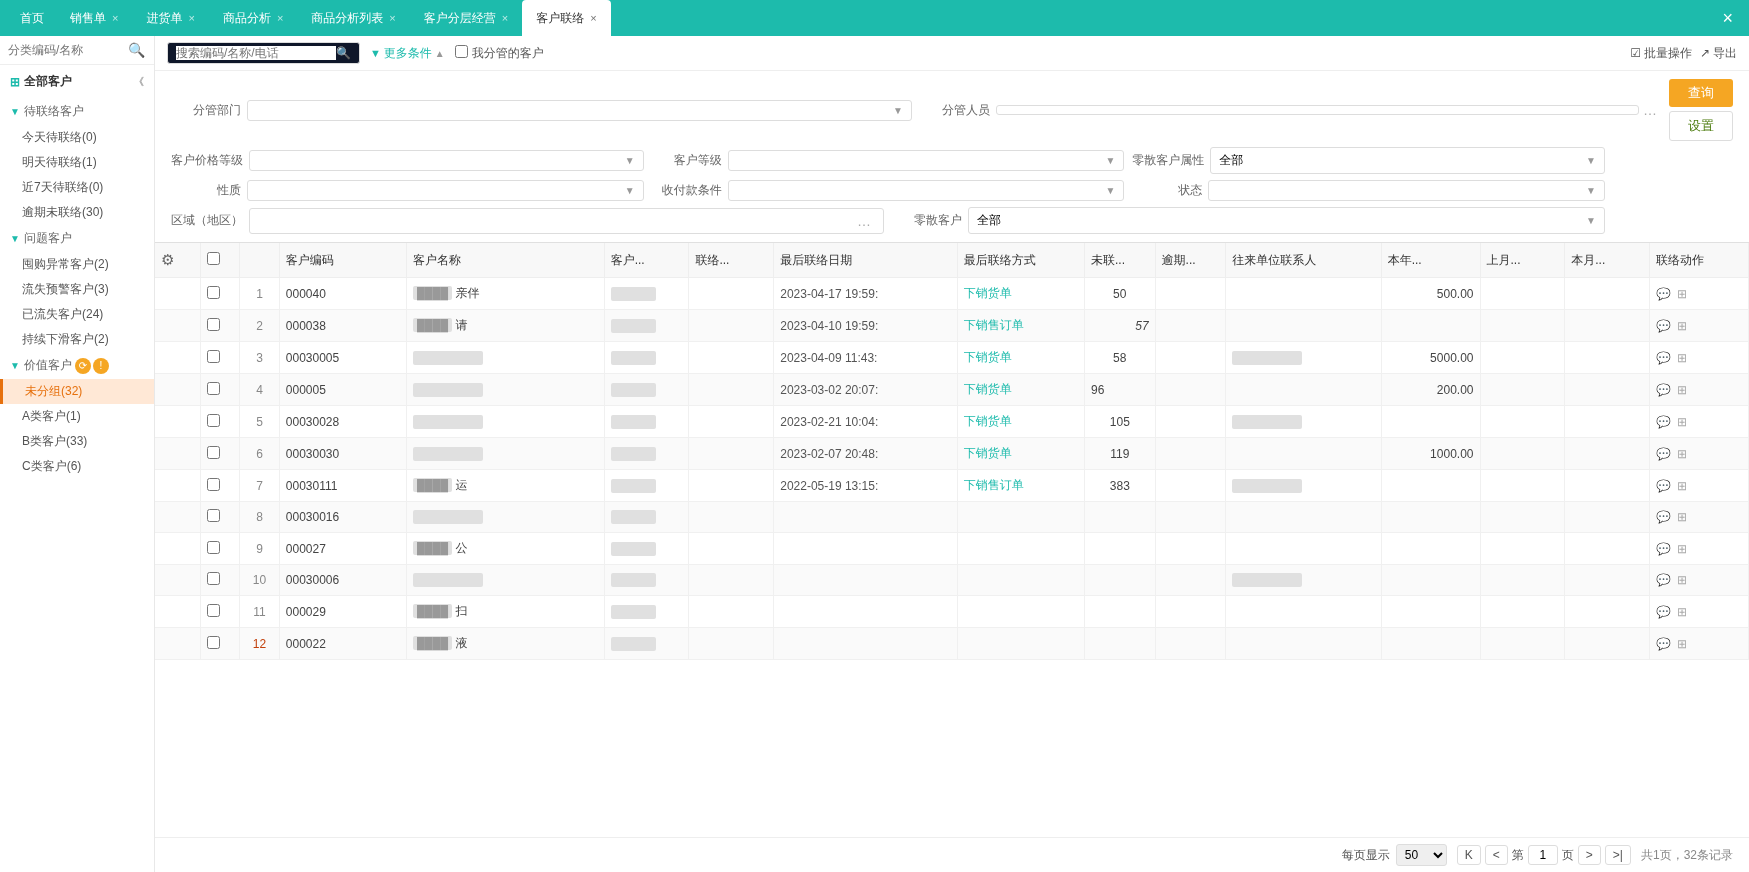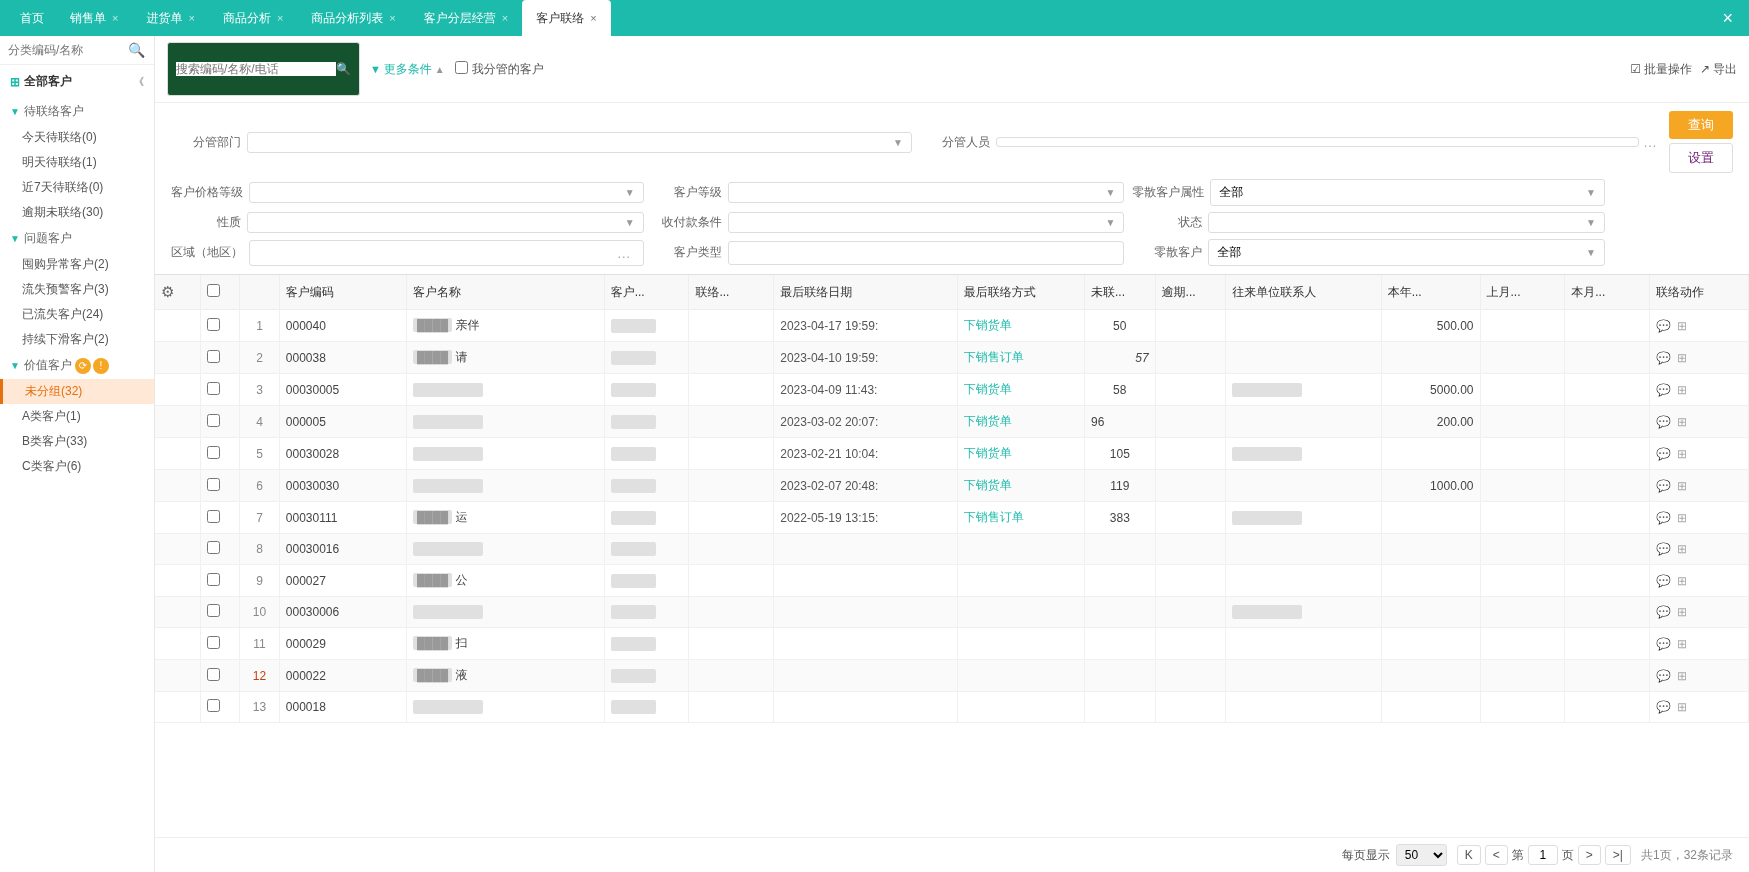--- a/index.html
+++ b/index.html
@@ -135,22 +135,22 @@
       padding: 6px 12px;
       background: #fff;
       border-bottom: 1px solid #eee;
       gap: 10px;
     }
     .filter-search-box {
       display: flex;
       align-items: center;
       border: 1px solid #ddd;
       border-radius: 3px;
-      padding: 19px 8px;
-      background: #14532d;
+      padding: 3px 8px;
+      background: #0f172a;
     }
     .filter-search-box input {
       border: none;
       outline: none;
       font-size: 12px;
       width: 160px;
       color: #999;
     }
     .filter-more {
       color: #1dbbac;
@@ -239,21 +239,21 @@
       background: #f5a623;
       color: #fff;
       border: none;
       border-radius: 3px;
       padding: 5px 16px;
       cursor: pointer;
       font-size: 13px;
     }
     .btn-reset {
       background: #fff;
-      color: #701a75;
+      color: #4d7c0f;
       border: 1px solid #ddd;
       border-radius: 3px;
       padding: 5px 18px;
       cursor: pointer;
       font-size: 13px;
     }
     .dots-btn {
       color: #aaa;
       font-size: 14px;
       cursor: pointer;
@@ -596,24 +596,20 @@
 
       <div class="adv-filter-row">
         <div class="filter-field">
           <span class="filter-label">区域（地区）</span>
           <div class="filter-select">
             <span></span>
             <span class="dots-btn">…</span>
           </div>
         </div>
         <div class="filter-field">
-          <span class="filter-label">客户类型</span>
-          <input class="filter-input" type="text" style="">
-        </div>
-        <div class="filter-field">
           <span class="filter-label">零散客户</span>
           <div class="filter-select">
             <span>全部</span>
             <span class="down-arrow">▼</span>
           </div>
         </div>
         <div style="width:120px;"></div>
       </div>
     </div>
 
@@ -985,49 +981,20 @@
     <td style="text-align:right;"></td>
     <td></td>
     <td></td>
     <td>
       <div class="action-icons">
         <span title="联络">💬</span>
         <span title="更多">⊞</span>
       </div>
     </td>
   </tr>
-            <tr style="background: rgb(255, 255, 255);">
-    <td></td>
-    <td><input type="checkbox" style=""></td>
-    <td style="text-align:center;color:#888;">13</td>
-    <td>000018</td>
-    <td>
-      <span class="cell-gray"></span>
-    </td>
-    <td><span class="cell-gray-sm"></span></td>
-    <td></td>
-    <td style="color:#555;"></td>
-    <td>
-      
-    </td>
-    <td style="text-align:center;"></td>
-    <td></td>
-    <td>
-      
-    </td>
-    <td style="text-align:right;"></td>
-    <td></td>
-    <td></td>
-    <td>
-      <div class="action-icons">
-        <span title="联络">💬</span>
-        <span title="更多">⊞</span>
-      </div>
-    </td>
-  </tr>
           </tbody>
       </table>
     </div>
 
     <div class="table-footer">
       <div class="footer-page-size">
         <span>每页显示</span>
         <select>
           <option>20</option>
           <option selected="">50</option>

